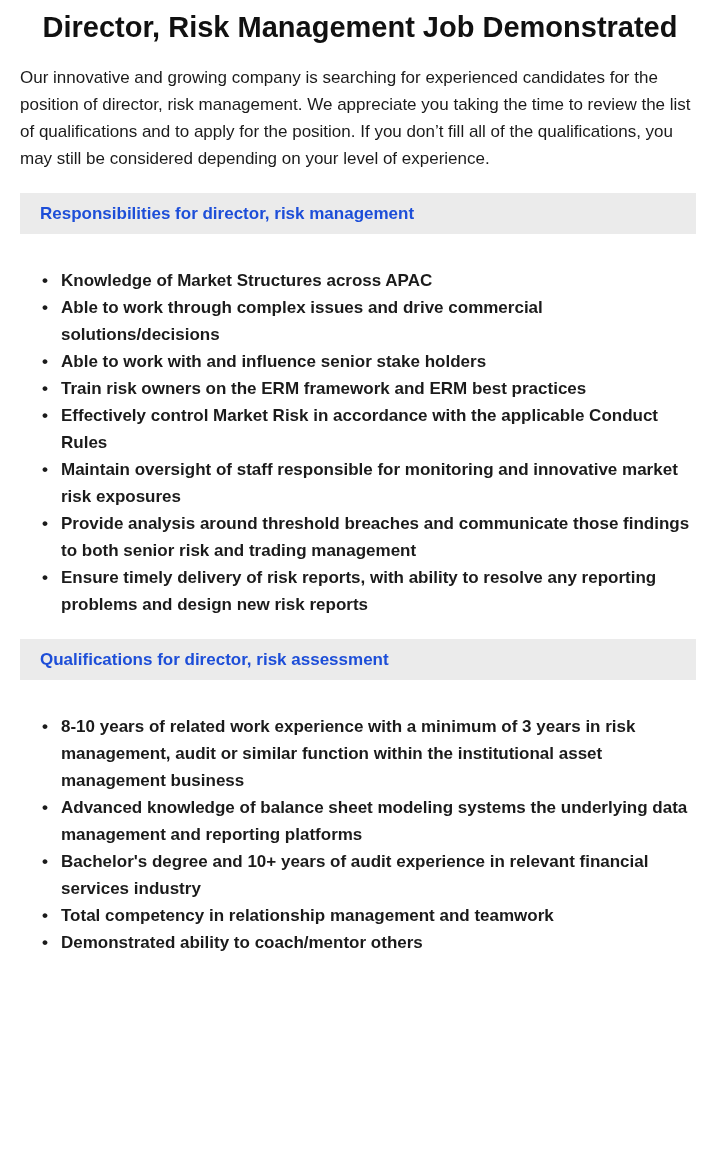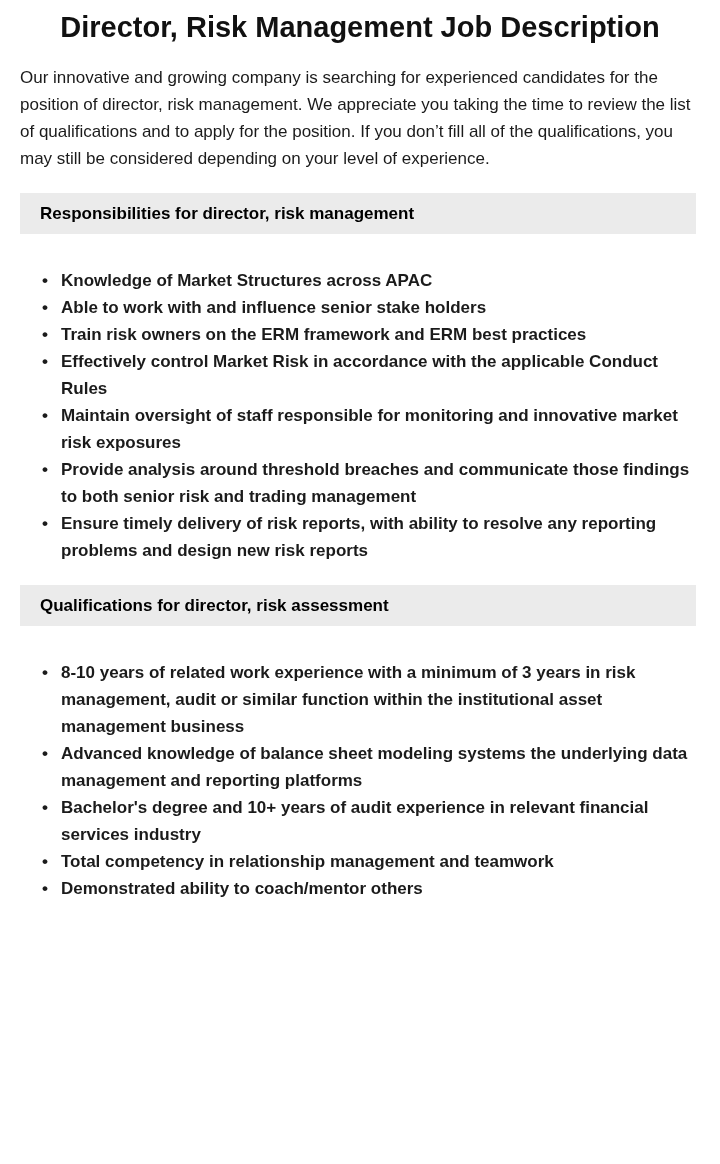--- a/index.html
+++ b/index.html
@@ -34,21 +34,21 @@
     margin: 18px 24px 0 20px;
     font-weight: 400;
   }
   .section-header {
     background: #ebebeb;
     margin: 21px 24px 0 20px;
     padding: 11px 0 11px 20px;
     font-size: 17px;
     line-height: 19px;
     font-weight: 700;
-    color: #000000;
+    color: #1d4ed8;
   }
   ul.bullet-list {
     margin: 33px 24px 0 20px;
     padding: 0;
     list-style: none;
   }
   ul.bullet-list li {
     position: relative;
     padding-left: 41px;
     font-size: 17px;
@@ -63,28 +63,29 @@
     font-size: 17px;
     line-height: 27px;
     color: #1b1b1b;
   }
 </style>
 </head>
 <body>
 
 <div class="page">
 
-  <h1 class="doc-title">Director, Risk Management Job Description</h1>
+  <h1 class="doc-title">Director, Risk Management Job Demonstrated</h1>
 
   <p class="intro">Our innovative and growing company is searching for experienced candidates for the position of director, risk management. We appreciate you taking the time to review the list of qualifications and to apply for the position. If you don’t fill all of the qualifications, you may still be considered depending on your level of experience.</p>
 
   <div class="section-header">Responsibilities for director, risk management</div>
 
   <ul class="bullet-list">
     <li>Knowledge of Market Structures across APAC</li>
+    <li>Able to work through complex issues and drive commercial solutions/decisions</li>
     <li>Able to work with and influence senior stake holders</li>
     <li>Train risk owners on the ERM framework and ERM best practices</li>
     <li>Effectively control Market Risk in accordance with the applicable Conduct Rules</li>
     <li>Maintain oversight of staff responsible for monitoring and innovative market risk exposures</li>
     <li>Provide analysis around threshold breaches and communicate those findings to both senior risk and trading management</li>
     <li>Ensure timely delivery of risk reports, with ability to resolve any reporting problems and design new risk reports</li>
   </ul>
 
   <div class="section-header">Qualifications for director, risk assessment</div>
 

